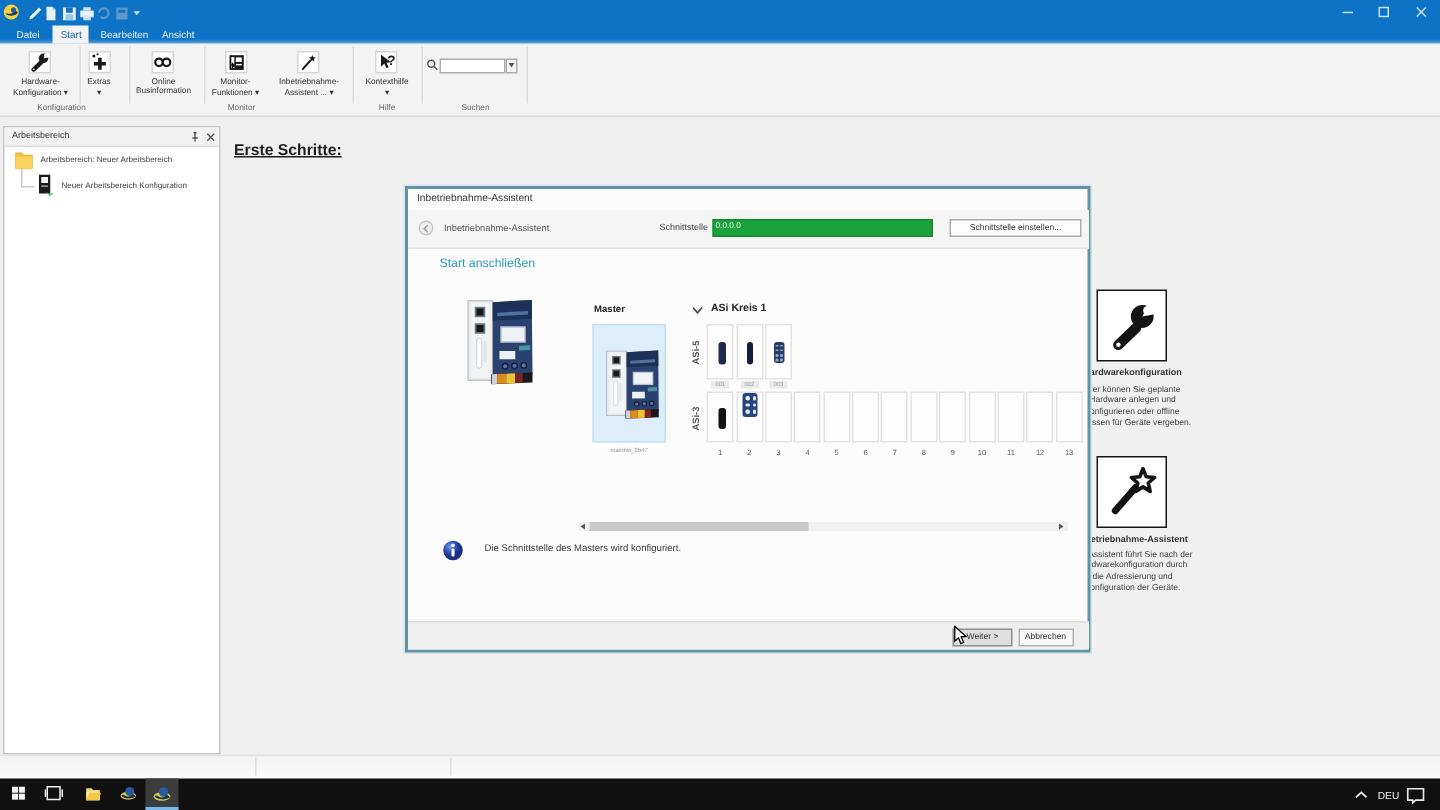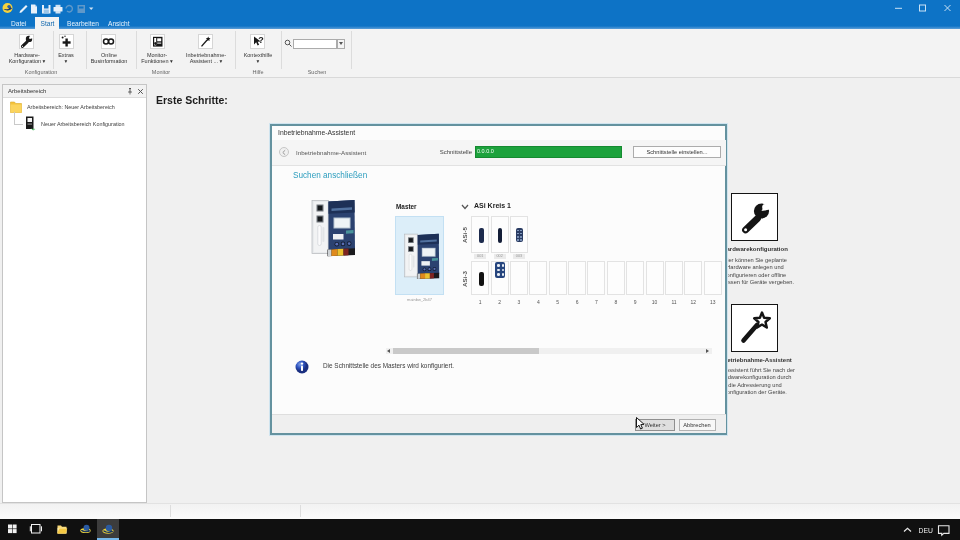--- a/index.html
+++ b/index.html
@@ -149,21 +149,21 @@
 <svg class="abs" style="left:25px;top:116px;" width="11" height="15" viewBox="0 0 11 15">
   <rect x="1" y="0.5" width="7.5" height="12.5" fill="#1a1a1a"></rect>
   <rect x="2.5" y="2" width="4.5" height="4" fill="#f5f5f5"></rect>
   <rect x="2.5" y="7.5" width="4.5" height="1.2" fill="#888"></rect>
   <path d="M6 10.5 l4 0 0 3.5 -4 0 z" fill="#fff" opacity="0"></path>
   <path d="M5.8 12.2 l3.4 1.2 -1 1.2 z" fill="#2fae4a"></path>
   <path d="M8.9 13.3 l1.3 0.5 -0.6 -1.4 z" fill="#2fae4a"></path>
 </svg>
 <div class="abs" style="left:41px;top:120.5px;font-size:5.4px;color:#3d3d3d;">Neuer Arbeitsbereich Konfiguration</div>
 
-<div class="abs" style="left:156px;top:93.5px;font-size:10.5px;font-weight:bold;color:#1d1d1d;">Erste Schritte:</div>
+<div class="abs" style="left:156px;top:93.5px;font-size:10.5px;font-weight:bold;color:#1d1d1d;text-decoration:underline;">Erste Schritte:</div>
 
 <div id="rightpanel">
   <div class="abs" style="left:731px;top:192.5px;width:47px;height:48px;background:#fff;border:1.4px solid #141414;"></div>
   <svg class="abs" style="left:737.5px;top:199.5px;" width="34" height="34" viewBox="0 0 34 34">
     <circle cx="23.5" cy="11" r="7.6" fill="#141414"></circle>
     <path d="M7.5 30 L19.5 18.5" stroke="#141414" stroke-width="6.8" stroke-linecap="round"></path>
     <path d="M23.5 11 L28.5 1.5 L34 9 Z" fill="#fff"></path>
     <circle cx="27.2" cy="7.1" r="3.1" fill="#fff"></circle>
     <circle cx="7.6" cy="29.8" r="1.5" fill="#fff"></circle>
   </svg>
@@ -186,21 +186,21 @@
 <div class="abs" style="left:279px;top:147px;width:10px;height:10px;border-radius:50%;border:1px solid #c6c6c6;background:#f0f0f0;"></div>
 <svg class="abs" style="left:281px;top:149px;" width="7" height="7" viewBox="0 0 7 7">
     <path d="M4.2 1.2 L1.8 3.5 L4.2 5.8" stroke="#9a9a9a" stroke-width="1" fill="none"></path>
   </svg>
 <div class="abs" style="left:296px;top:148.5px;font-size:6.2px;color:#555;">Inbetriebnahme-Assistent</div>
 <div class="abs" style="left:420px;top:149px;width:52px;text-align:right;font-size:6px;color:#444;">Schnittstelle</div>
 <div class="abs" style="left:474.5px;top:146px;width:147px;height:11.5px;background:#1ca23c;border:1px solid #158a30;"></div>
 <div class="abs" style="left:477px;top:148px;font-size:5.5px;color:#f2faf3;">0.0.0.0</div>
 <div class="abs" style="left:633px;top:146px;width:88px;height:12px;background:#fdfdfd;border:1px solid #acacac;font-size:5.7px;color:#333;text-align:center;line-height:11px;">Schnittstelle einstellen...</div>
 
-<div class="abs" style="left:293px;top:171px;font-size:8.2px;color:#2a9cbd;">Suchen anschließen</div>
+<div class="abs" style="left:293px;top:171px;font-size:8.2px;color:#2a9cbd;">Start anschließen</div>
 
 <svg class="abs" style="left:309px;top:197px;" width="47" height="60" viewBox="0 0 47 60">
   <g>
     <rect x="3" y="3.5" width="16.5" height="53" fill="#e9ebed" stroke="#b2b6ba" stroke-width="0.7"></rect>
     <rect x="5" y="5" width="13" height="50" fill="#f2f3f4"></rect>
     <rect x="7.5" y="7.5" width="7" height="7" fill="#73797f"></rect>
     <rect x="8.6" y="8.6" width="4.8" height="4.8" fill="#16191d"></rect>
     <rect x="7.5" y="18.5" width="7" height="7" fill="#73797f"></rect>
     <rect x="8.6" y="19.6" width="4.8" height="4.8" fill="#16191d"></rect>
     <rect x="8.8" y="28.5" width="3.4" height="20" rx="1.6" fill="#fbfbfc" stroke="#c3c7ca" stroke-width="0.5"></rect>

